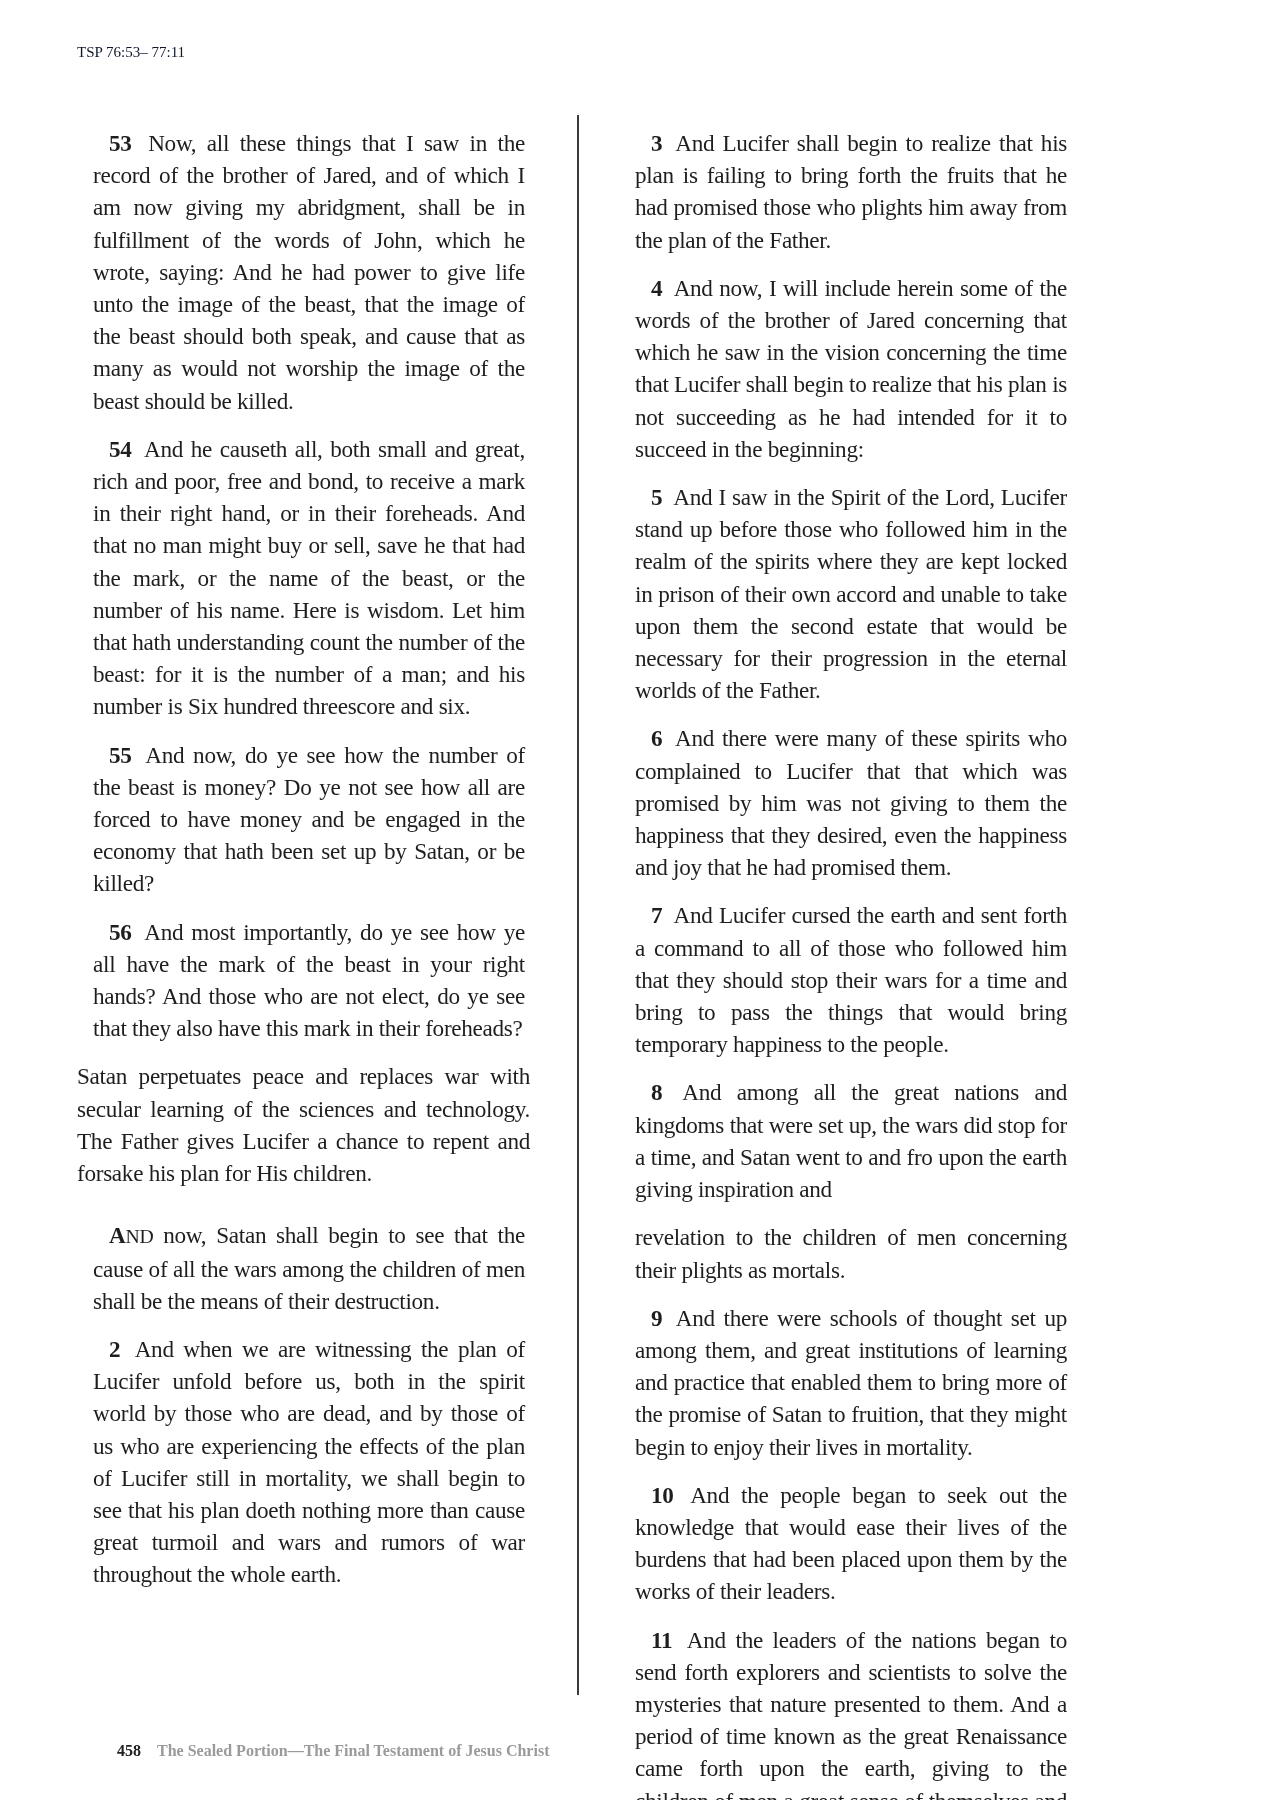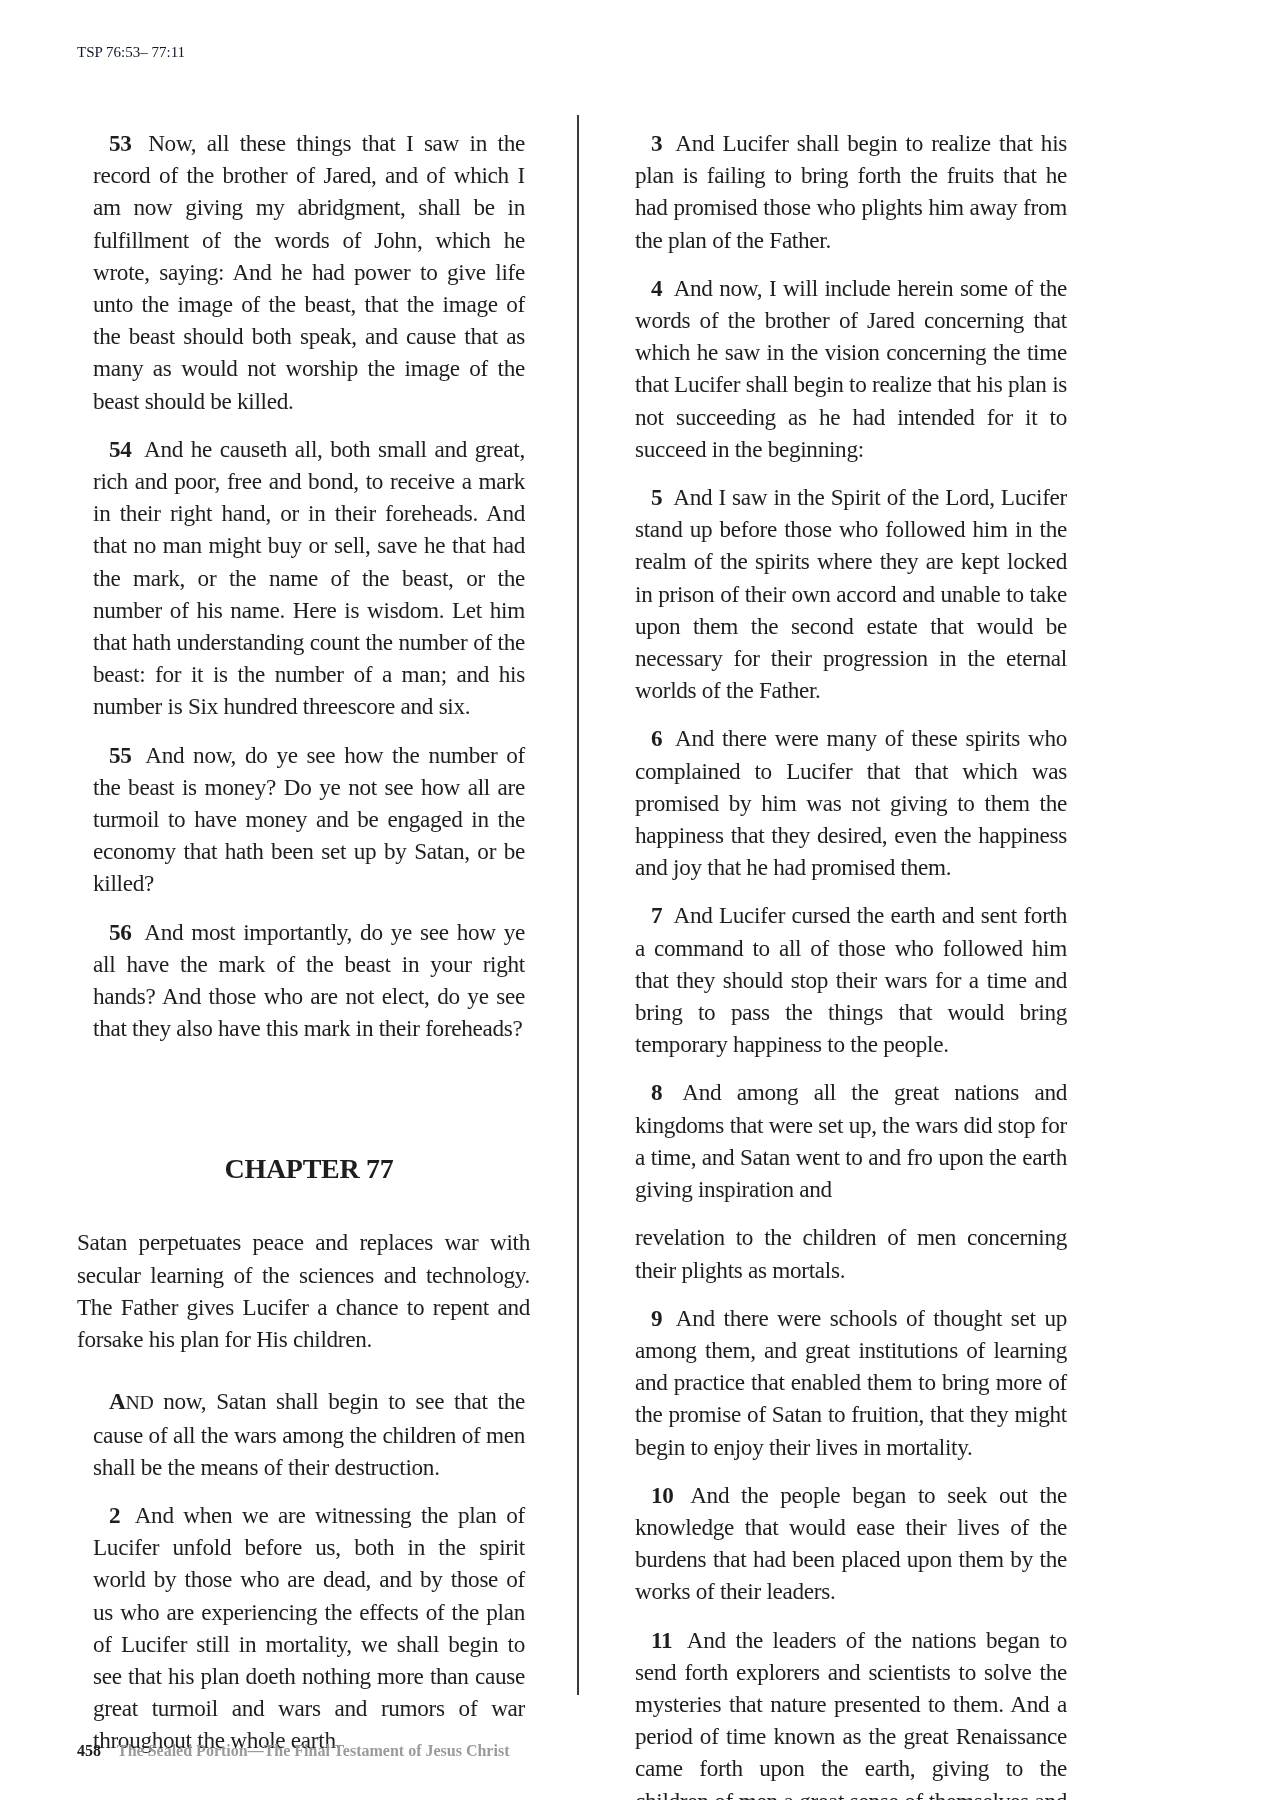--- a/index.html
+++ b/index.html
@@ -12,35 +12,34 @@
   .col-right { left:619px; }
   .divider { position:absolute; left:577px; top:115px; width:2px; height:1580px; background:#3a3a3a; }
   p.verse { margin:16px; text-indent:16px; }
   p.verse.noindent { text-indent:0; }
   .vnum { font-weight:bold; margin-right:6px; }
   .chapter-title { text-align:center; font-weight:bold; font-size:28px; margin:108px 0 40px 0; line-height:34px; }
   .chapter-summary { margin:0 11px 30px 0; text-align:justify; }
   .dropcap { font-weight:bold; }
   .smallcaps { font-size:0.85em; }
   .footer { position:absolute; left:77px; top:1742px; font-size:16px; }
-  .page-num { font-weight:bold; color:#222; margin-right:12px; }
+  .page-num { font-weight:bold; color:#222; margin-right:12px;margin-left:40px; }
   .book-title { font-weight:bold; color:#9a9a9a; }
 </style>
 </head>
 <body>
 
 <div class="running-head">TSP 76:53– 77:11</div>
 
 <div class="col col-left">
   <p class="verse"><span class="vnum">53</span> <span>Now, all these things that I saw in the record of the brother of Jared, and of which I am now giving my abridgment, shall be in fulfillment of the words of John, which he wrote, saying:  And he had power to give life unto the image of the beast, that the image of the beast should both speak, and cause that as many as would not worship the image of the beast should be killed.</span></p>
   <p class="verse"><span class="vnum">54</span> <span>And he causeth all, both small and great, rich and poor, free and bond, to receive a mark in their right hand, or in their foreheads.  And that no man might buy or sell, save he that had the mark, or the name of the beast, or the number of his name.  Here is wisdom. Let him that hath understanding count the number of the beast: for it is the number of a man; and his number is Six hundred threescore and six.</span></p>
-  <p class="verse"><span class="vnum">55</span> <span>And now, do ye see how the number of the beast is money?  Do ye not see how all are turmoil to have money and be engaged in the economy that hath been set up by Satan, or be killed?</span></p>
+  <p class="verse"><span class="vnum">55</span> <span>And now, do ye see how the number of the beast is money?  Do ye not see how all are forced to have money and be engaged in the economy that hath been set up by Satan, or be killed?</span></p>
   <p class="verse"><span class="vnum">56</span> <span>And most importantly, do ye see how ye all have the mark of the beast in your right hands? And those who are not elect, do ye see that they also have this mark in their foreheads?</span></p>
 
-  <div class="chapter-title">CHAPTER 77</div>
   <p class="chapter-summary">Satan perpetuates peace and replaces war with secular learning of the sciences and technology. The Father gives Lucifer a chance to repent and forsake his plan for His children.</p>
 
   <p class="verse"><span class="dropcap">A</span><span class="smallcaps">ND</span><span> now, Satan shall begin to see that the cause of all the wars among the children of men shall be the means of their destruction.</span></p>
   <p class="verse"><span class="vnum">2</span> <span>And when we are witnessing the plan of Lucifer unfold before us, both in the spirit world by those who are dead, and by those of us who are experiencing the effects of the plan of Lucifer still in mortality, we shall begin to see that his plan doeth nothing more than cause great turmoil and wars and rumors of war throughout the whole earth.</span></p>
 </div>
 
 <div class="divider"></div>
 
 <div class="col col-right">
   <p class="verse"><span class="vnum">3</span> <span>And Lucifer shall begin to realize that his plan is failing to bring forth the fruits that he had promised those who plights him away from the plan of the Father.</span></p>

